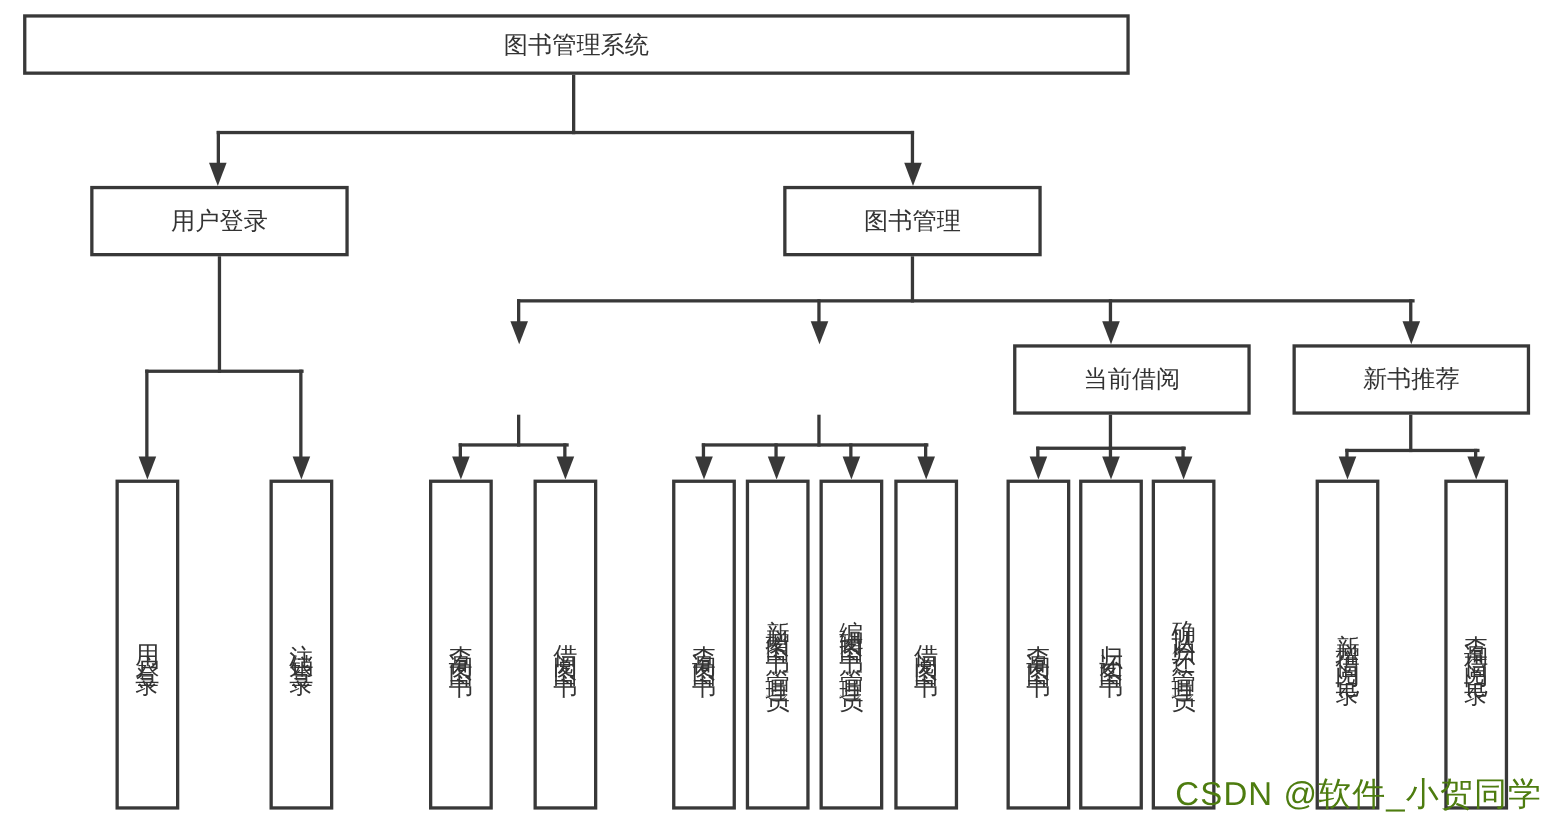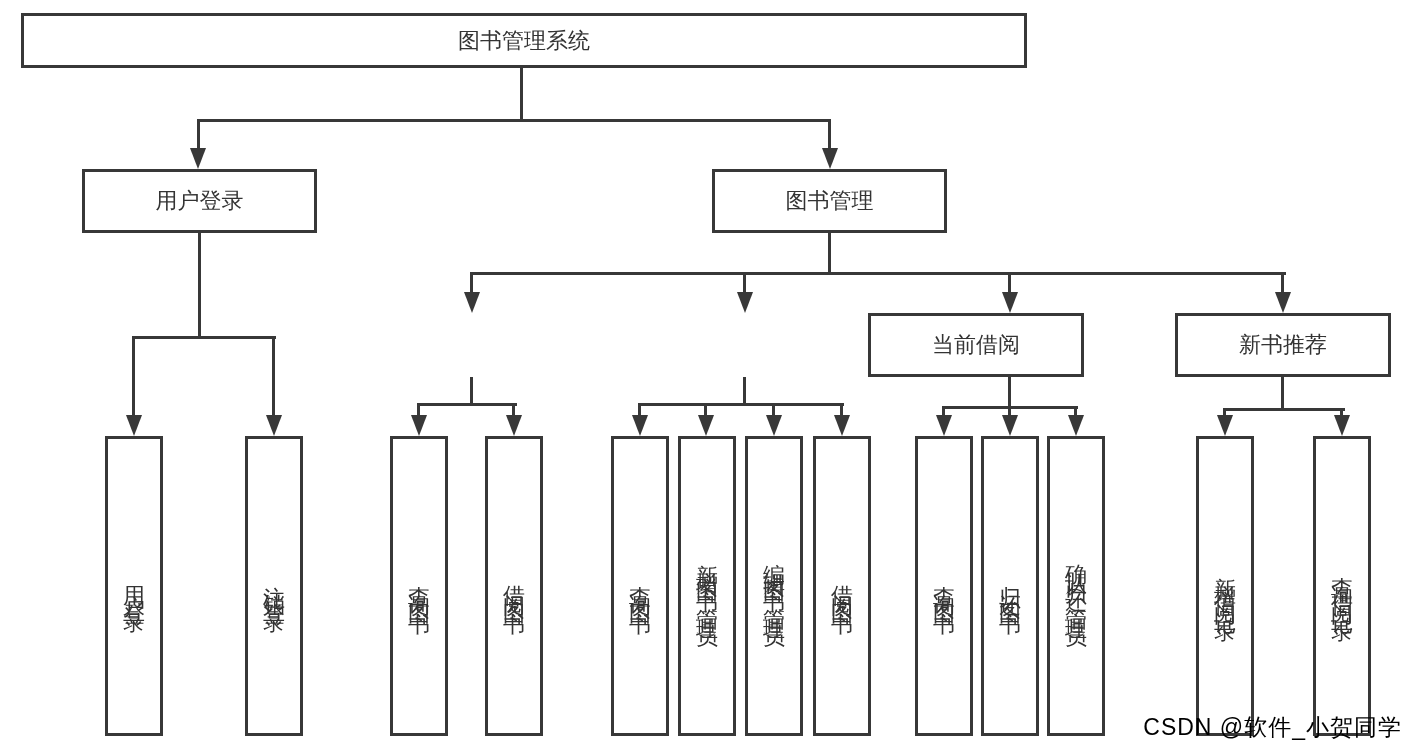--- a/index.html
+++ b/index.html
@@ -40,23 +40,23 @@
     width: 0;
     height: 0;
     border-left: 8px solid transparent;
     border-right: 8px solid transparent;
     border-top: 21px solid #383838;
   }
   .watermark {
     position: absolute;
     right: 3px;
     bottom: 4px;
-    font-size: 23px;
+    font-size: 30px;
     letter-spacing: 1px;
-    color: #000000;
+    color: #4d7c0f;
     z-index: 5;
     text-align: center;
   }
 </style>
 </head>
 <body>
 
 <div class="canvas">
 
   <div class="node" style="left:21px; top:13px; width:1006px; height:55px;">图书管理系统</div>
@@ -82,21 +82,21 @@
   <div class="hline" style="left:470px; top:272px; width:816px; height:3px;"></div>
   <div class="vline" style="left:470px; top:272px; width:3px; height:22px;"></div>
   <div class="arrow" style="left:464px; top:292px;"></div>
   <div class="vline" style="left:743px; top:272px; width:3px; height:22px;"></div>
   <div class="arrow" style="left:737px; top:292px;"></div>
   <div class="vline" style="left:1008px; top:272px; width:3px; height:22px;"></div>
   <div class="arrow" style="left:1002px; top:292px;"></div>
   <div class="vline" style="left:1281px; top:272px; width:3px; height:22px;"></div>
   <div class="arrow" style="left:1275px; top:292px;"></div>
 
-  <div class="node" style="left:868px; top:313px; width:216px; height:64px;">当前借阅</div>
+  <div class="node" style="left:921px; top:313px; width:216px; height:64px;">当前借阅</div>
   <div class="node" style="left:1175px; top:313px; width:216px; height:64px;">新书推荐</div>
 
   <div class="vline" style="left:470px; top:377px; width:3px; height:29px;"></div>
   <div class="hline" style="left:417px; top:403px; width:100px; height:3px;"></div>
   <div class="vline" style="left:417px; top:403px; width:3px; height:15px;"></div>
   <div class="arrow" style="left:411px; top:415px;"></div>
   <div class="vline" style="left:512px; top:403px; width:3px; height:15px;"></div>
   <div class="arrow" style="left:506px; top:415px;"></div>
 
   <div class="vline" style="left:743px; top:377px; width:3px; height:29px;"></div>

